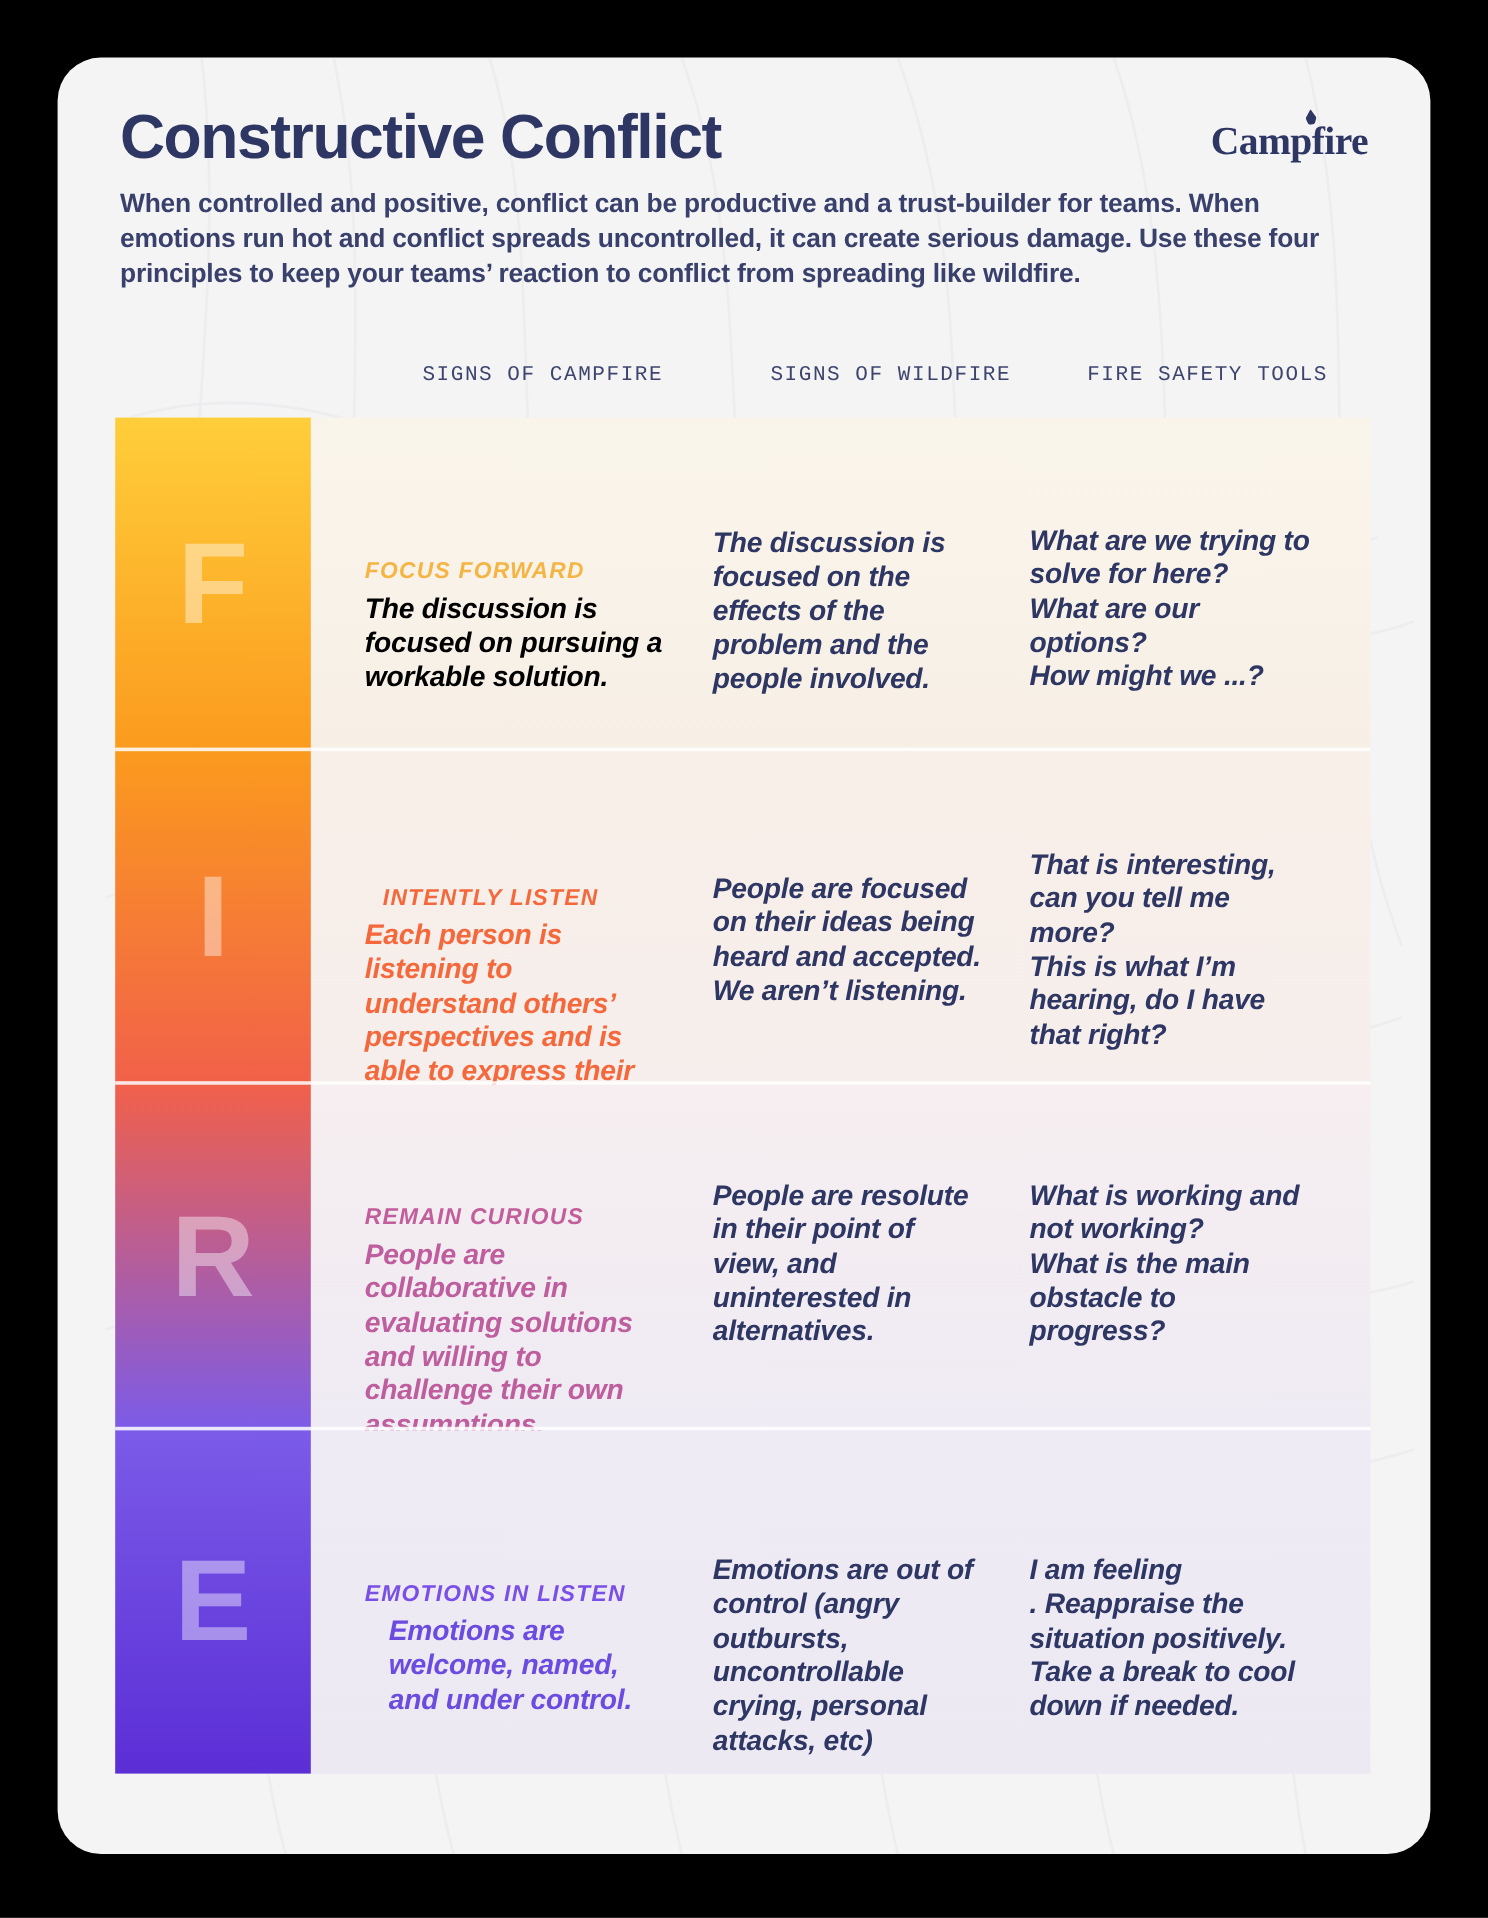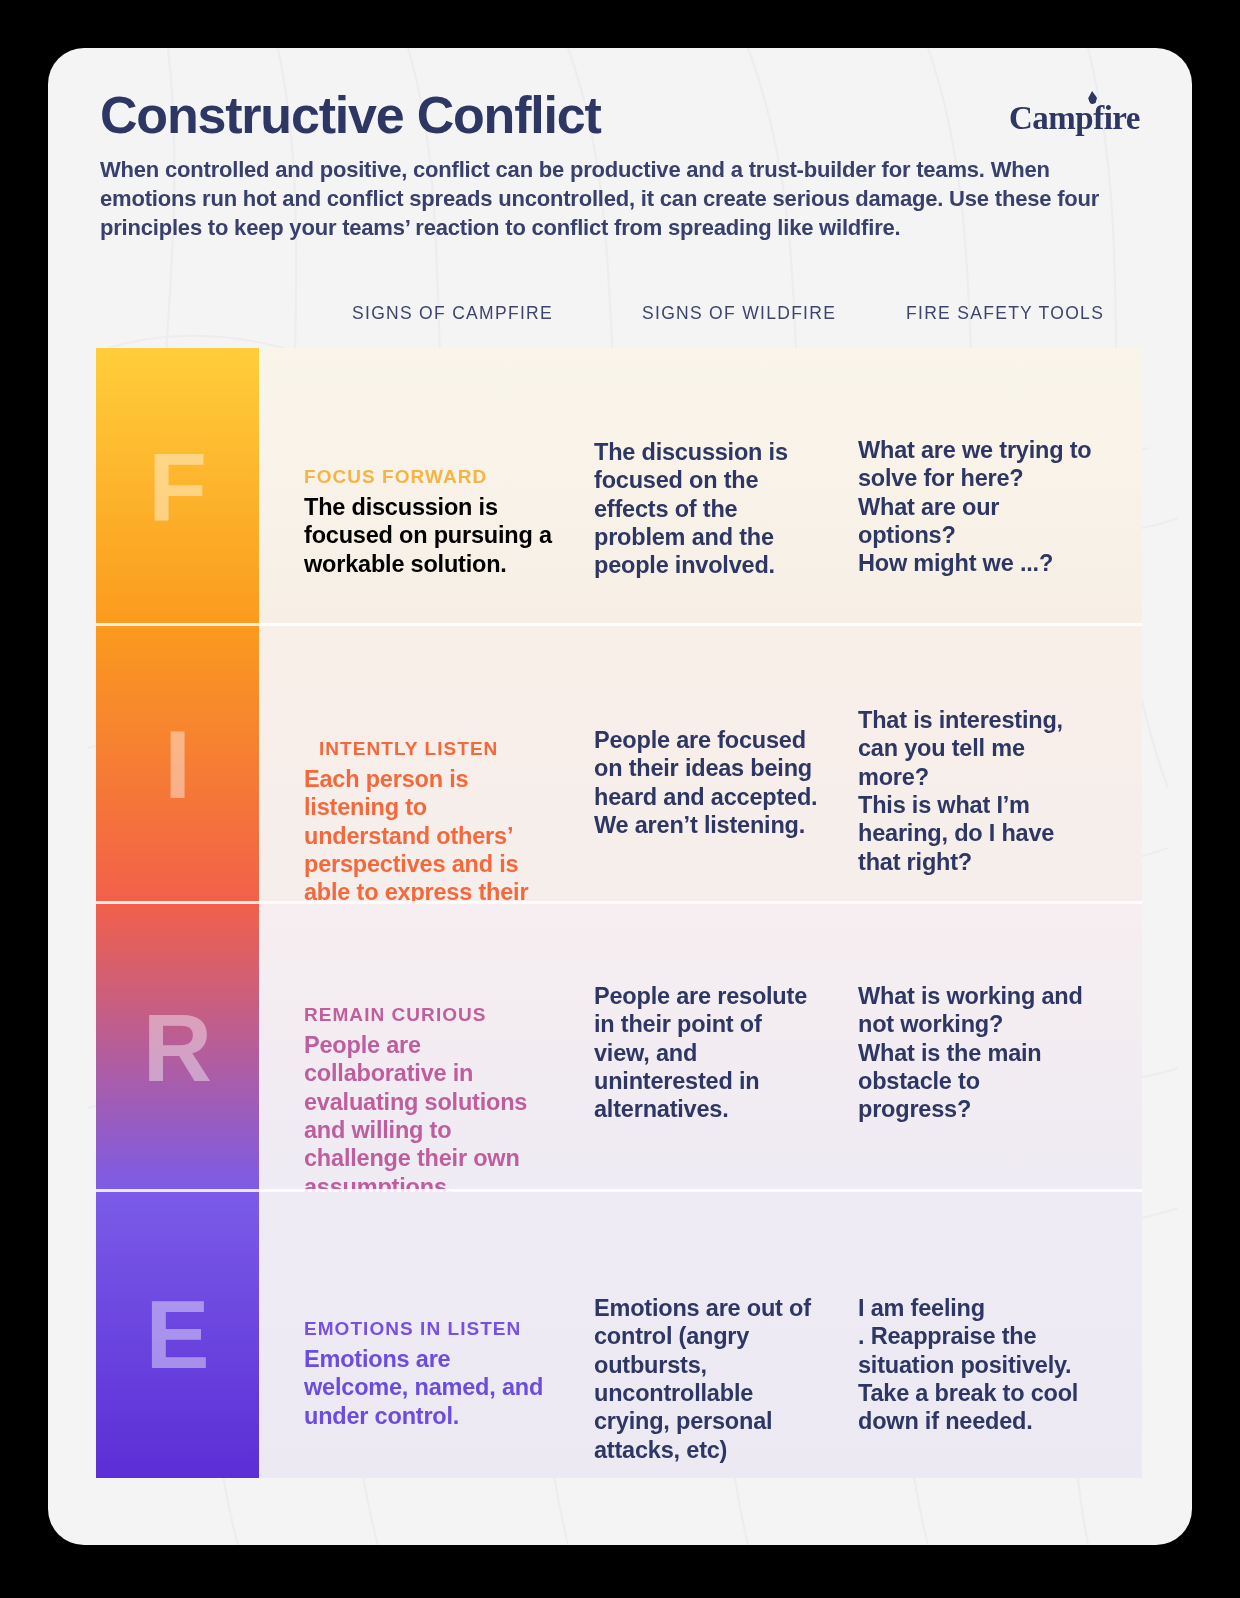--- a/index.html
+++ b/index.html
@@ -45,21 +45,21 @@
     border-radius:50% 50% 50% 50% / 60% 60% 40% 40%;
     transform:rotate(-4deg);
     clip-path:polygon(50% 0%, 100% 55%, 78% 100%, 22% 100%, 0% 55%);
   }
 
   
   #colheads { position:absolute; left:48px; top:255px; width:1046px; height:34px; }
   .colhead {
     position:absolute; top:0;
     font-size:17.5px; letter-spacing:1.3px; font-weight:400;
-    color:#3d456e; white-space:nowrap;
+    color:#3d456e; white-space:nowrap;font-family:Liberation Mono, monospace;
   }
   .ch0 { left:256px; }
   .ch1 { left:546px; }
   .ch2 { left:810px; }
 
   
   #table {
     position:absolute; left:48px; top:300px;
     width:1046px; height:1130px;
   }
@@ -77,21 +77,21 @@
     position:absolute; left:0; top:0; width:163px; height:100%;
     display:flex; align-items:center; justify-content:center;
   }
   .bar .letter {
     font-size:96px; font-weight:800; line-height:1;
     color:rgba(255,255,255,.42);
     letter-spacing:0;
   }
 
   
-  .cell { position:absolute; top:0; height:100%; }
+  .cell { position:absolute; top:0; height:100%;font-style:italic; }
   .c0 { left:208px; width:255px; }
   .c1 { left:498px; width:225px; }
   .c2 { left:762px; width:240px; }
 
   .eyebrow {
     font-size:19px; font-weight:700; letter-spacing:1.05px;
     margin-bottom:5px; white-space:nowrap;
   }
   .body {
     font-size:23.5px; font-weight:700; line-height:1.205;
@@ -220,21 +220,21 @@
         </div>
       </div>
       <div class="row last" style="top: 844px; height: 286px;">
         <div class="rowbg" style="background: linear-gradient(rgb(239, 235, 245), rgb(236, 233, 243));"></div>
         <div class="bar" style="background: linear-gradient(rgb(123, 91, 232), rgb(91, 46, 214));">
           <div class="letter">E</div>
         </div>
         <div class="cell c0">
           <div class="inner" style="top: 126px;">
             <div class="eyebrow" style="color: rgb(122, 79, 230);">EMOTIONS IN LISTEN</div>
-            <div class="body" style="color: rgb(108, 75, 224);">Emotions are welcome, named, and under control.</div>
+            <div class="body" style="color: rgb(108, 75, 224); margin-left: 20px;">Emotions are welcome, named, and under control.</div>
           </div>
         </div>
         <div class="cell c1">
           <div class="inner" style="top: 102px;">
             <div class="body dark">Emotions are out of control (angry outbursts, uncontrollable crying, personal attacks, etc)</div>
           </div>
         </div>
         <div class="cell c2">
           <div class="inner" style="top: 102px;">
             <div class="body dark">

